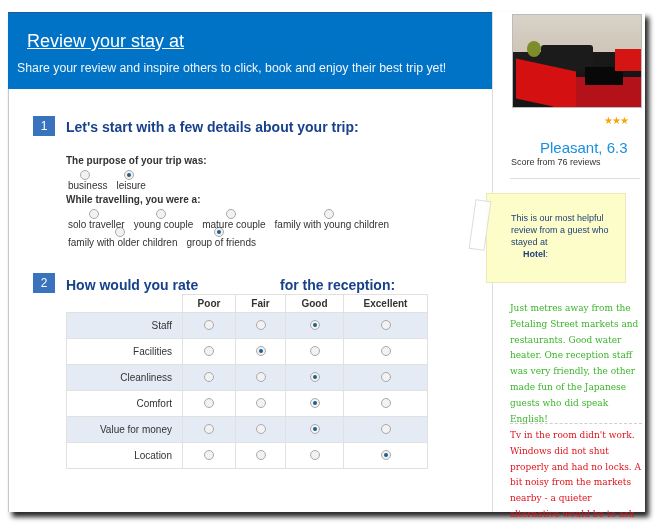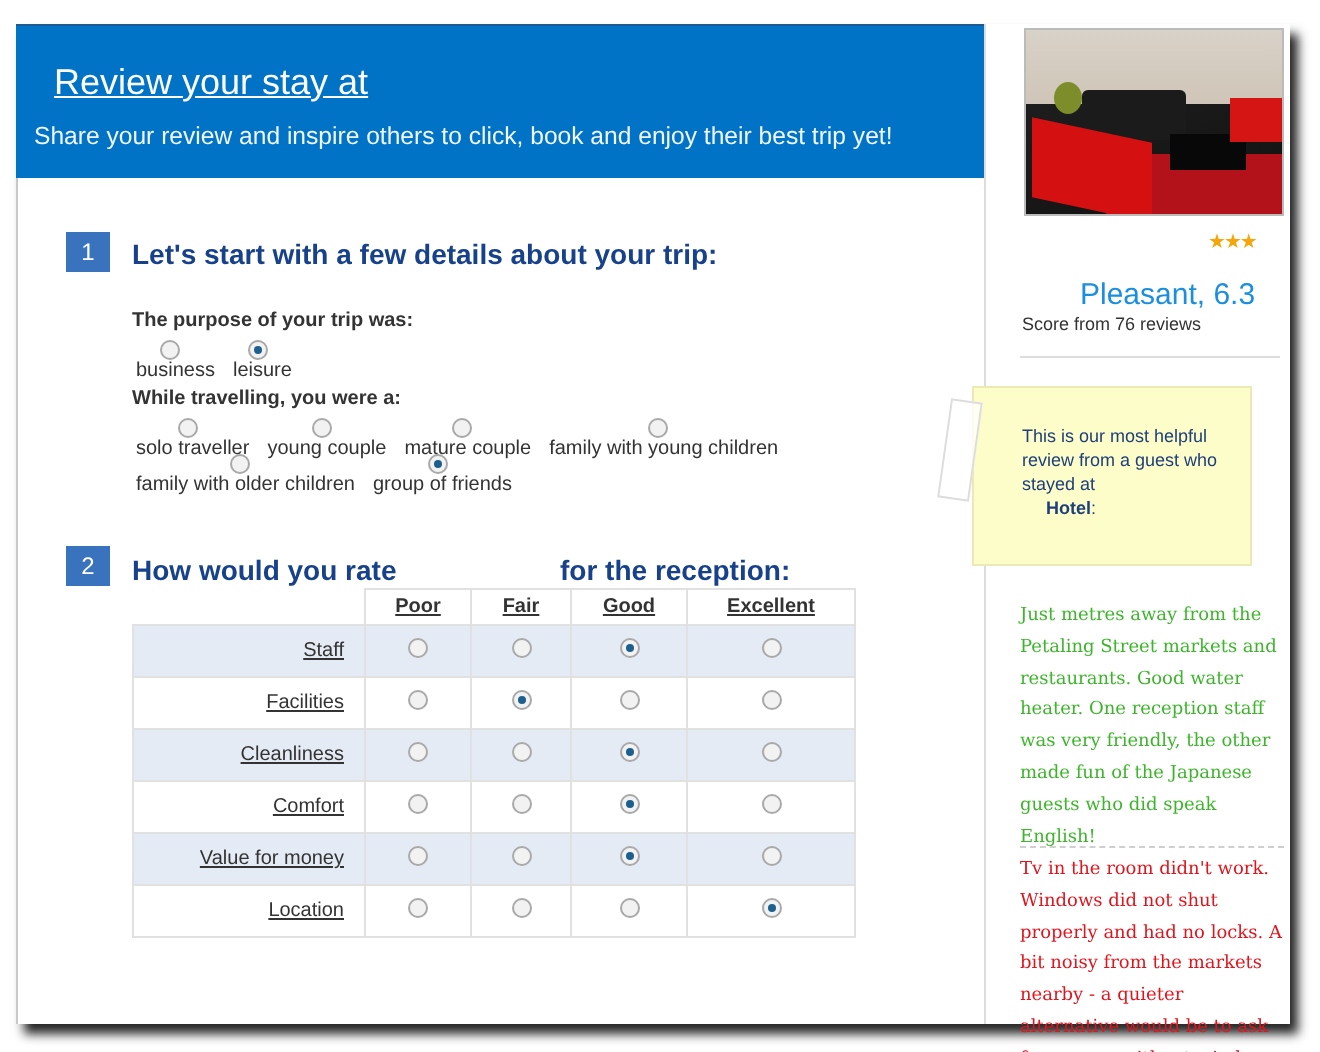--- a/index.html
+++ b/index.html
@@ -46,21 +46,21 @@
     margin-right: 5px;
   }
   .radio.on::after {
     content: ""; position: absolute; left: 2px; top: 2px; width: 4px; height: 4px;
     border-radius: 50%; background: #1d5f8e;
   }
   table.rating {
     position: absolute; left: 58px; top: 294px; border-collapse: collapse;
     font-size: 10px; color: #333;
   }
-  table.rating td, table.rating th { border: 1px solid #e1e1e1; height: 25px; padding: 0; text-decoration: underline; }
+  table.rating td, table.rating th { border: 1px solid #e1e1e1; height: 25px; padding: 0; }
   table.rating th { font-weight: bold; height: 17px; text-align: center; }
   table.rating th.blank { border-top: none; border-left: none; }
   table.rating td.label { text-align: right; padding-right: 10px; width: 105px; }
   table.rating tr.shade td { background: #e5ebf5; }
   table.rating td.cell { text-align: center; }
   table.rating td.cell .radio { margin: 0; }
   .c1 { width: 52px; } .c2 { width: 49px; } .c3 { width: 57px; } .c4 { width: 83px; }
 
   .side { position: absolute; left: 492px; top: 12px; width: 152px; height: 500px; }
   .photo {

